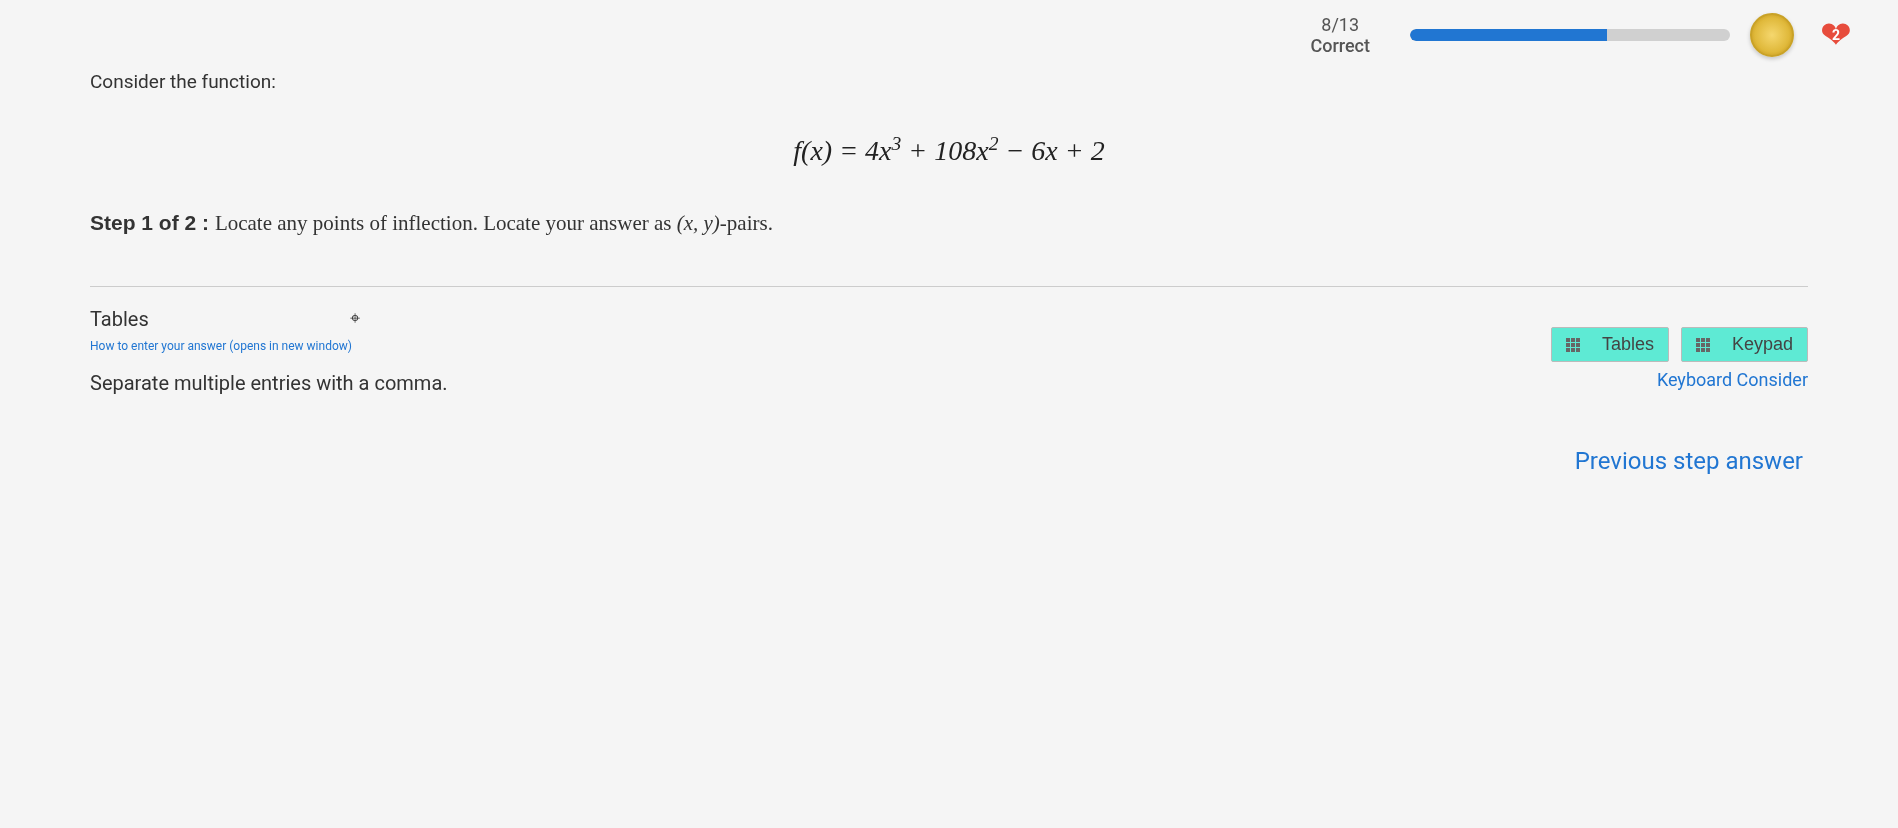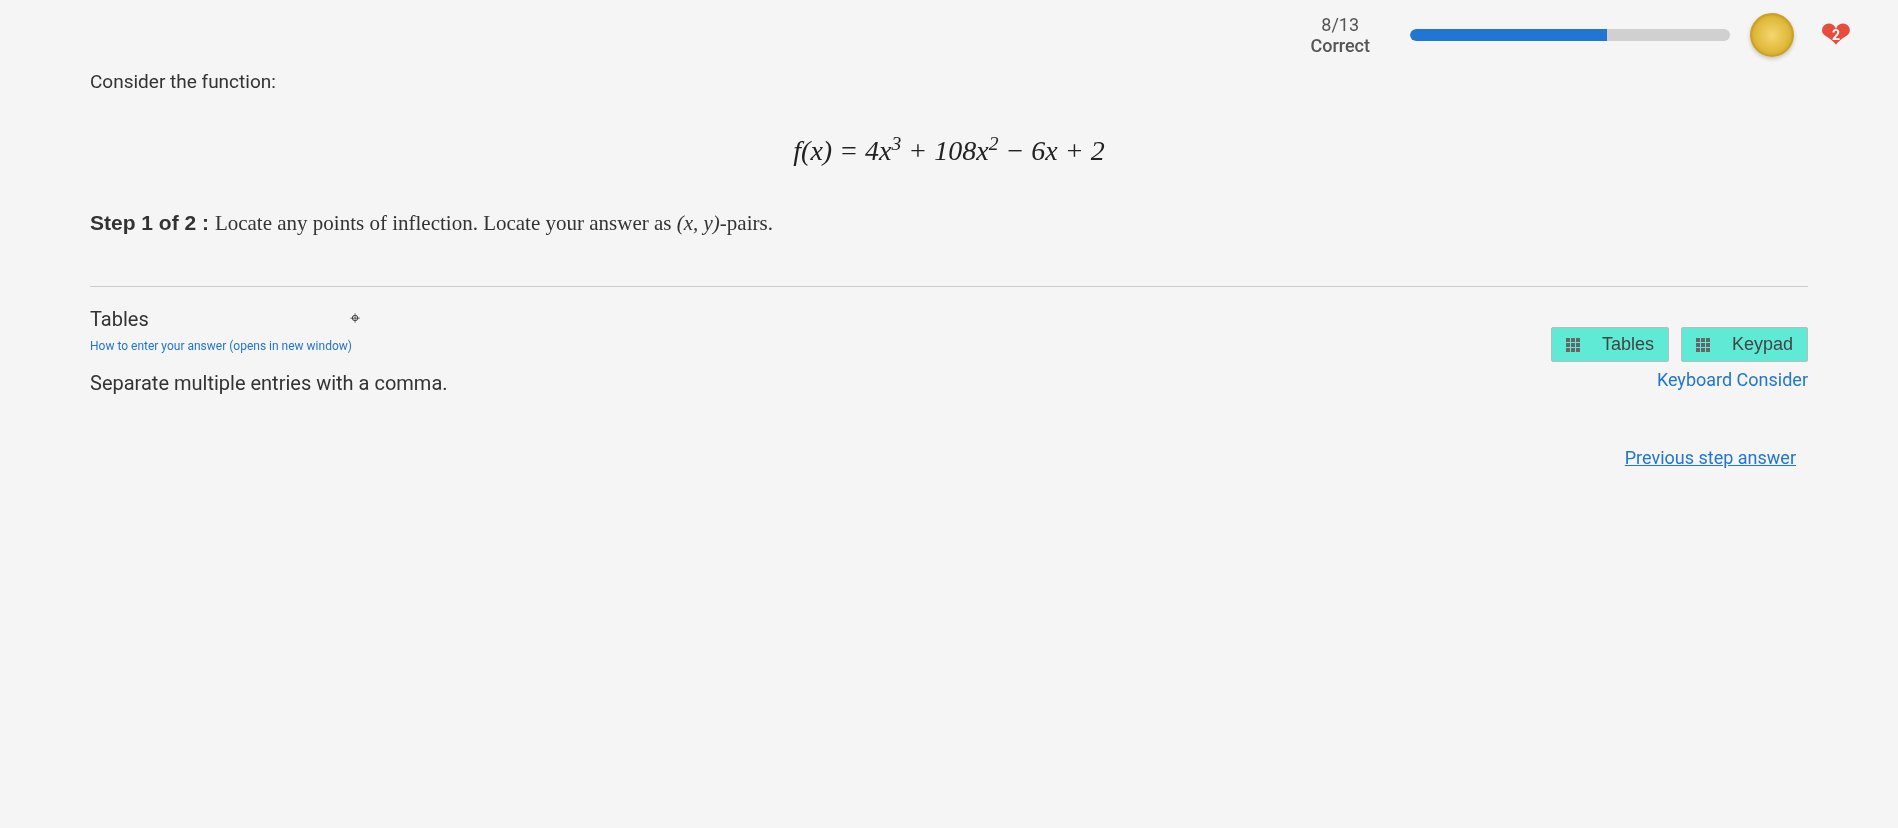--- a/index.html
+++ b/index.html
@@ -174,26 +174,25 @@
     .keyboard-shortcuts {
       position: absolute;
       right: 0;
       top: 62px;
       font-size: 18px;
       color: #2176d2;
       cursor: pointer;
     }
     .previous-step {
       position: absolute;
-      right: 12px;
+      right: 5px;
       top: 140px;
-      font-size: 18px;
+      font-size: 24px;
       color: #2176d2;
       cursor: pointer;
-      text-decoration: underline;
     }
     .instruction-text {
       font-size: 20px;
       color: #333;
       margin-top: 90px;
       margin-bottom: 30px;
     }
     .input-row {
       display: flex;
       align-items: center;

